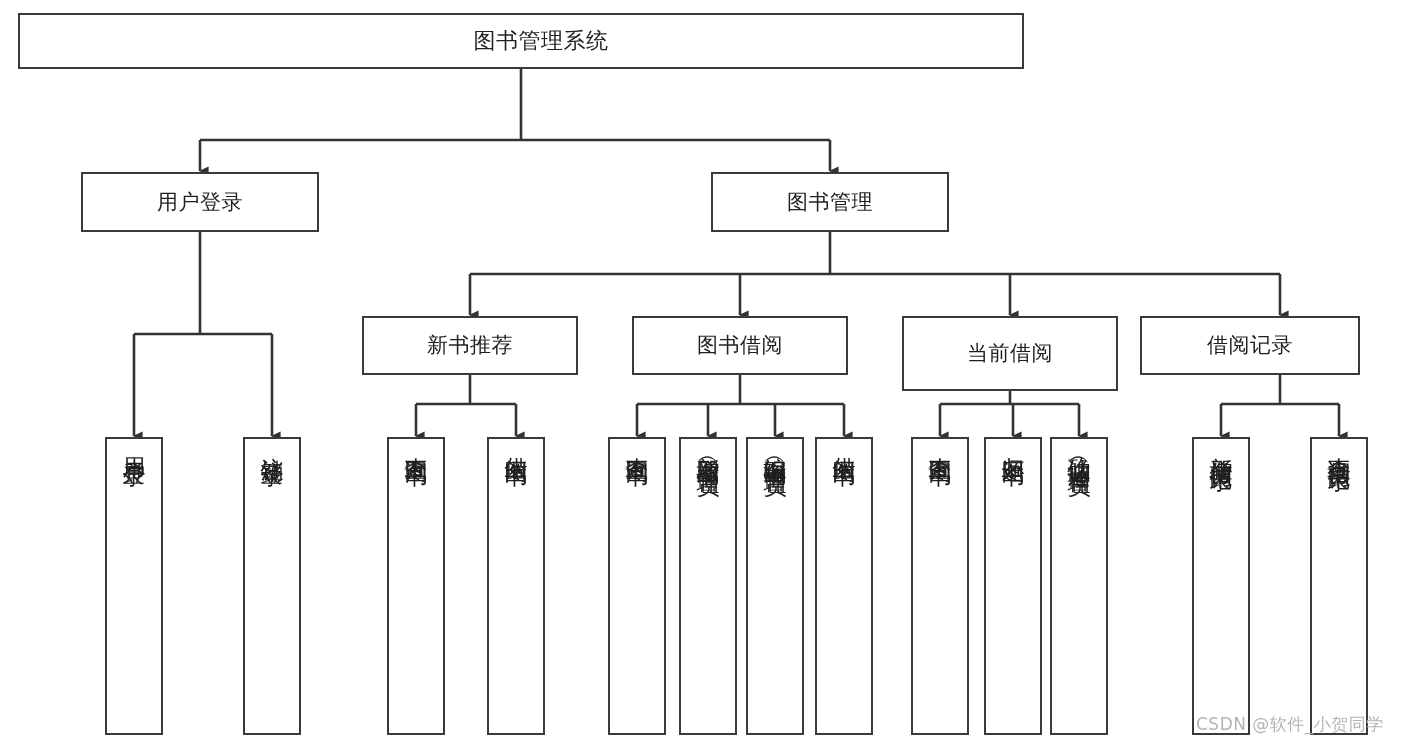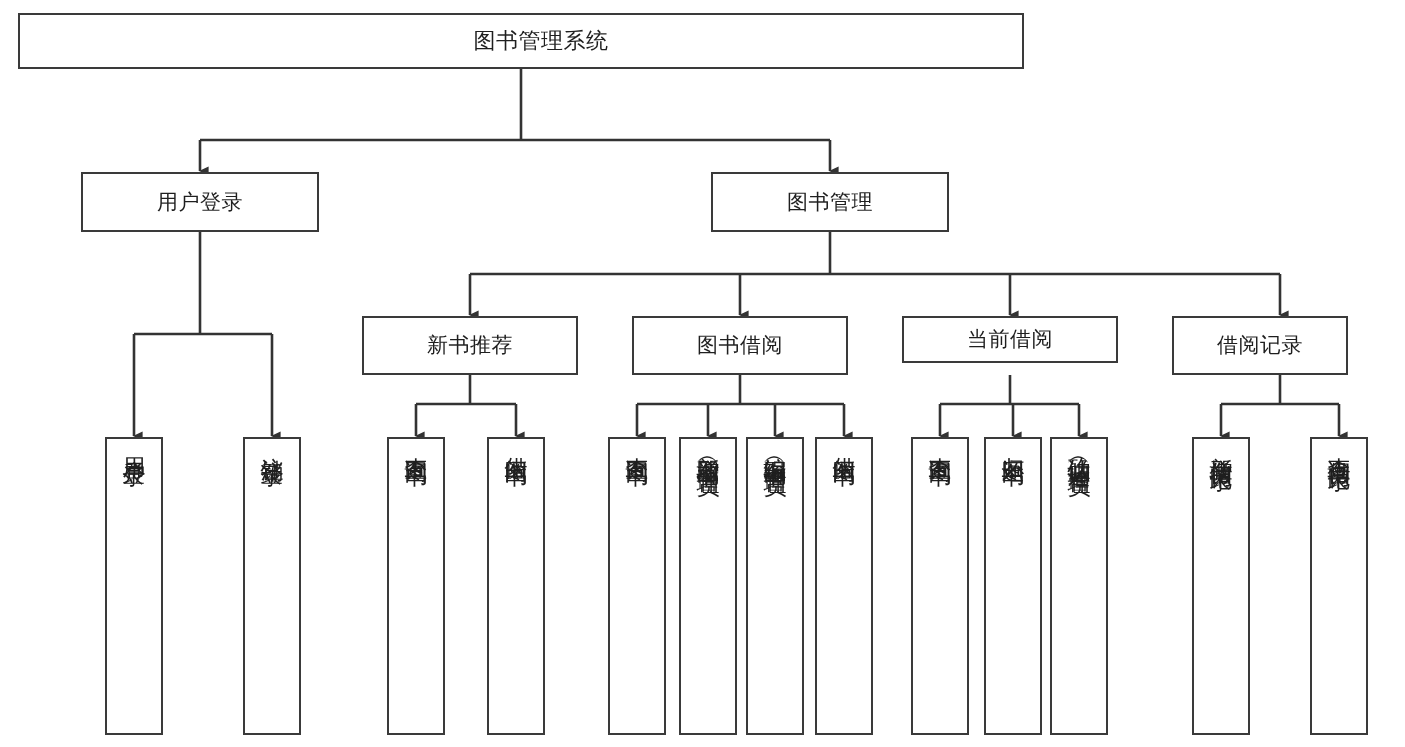--- a/index.html
+++ b/index.html
@@ -125,24 +125,24 @@
   <div class="node horiz" style="left: 362px; top: 316px; width: 216px; height: 59px;">
     <span class="lbl">新书推荐</span>
   </div>
 
   <div class="node horiz" style="left: 711px; top: 172px; width: 238px; height: 60px;">
     <span class="lbl">图书管理</span>
   </div>
   <div class="node horiz" style="left: 632px; top: 316px; width: 216px; height: 59px;">
     <span class="lbl">图书借阅</span>
   </div>
-  <div class="node horiz" style="left: 902px; top: 316px; width: 216px; height: 47px;">
+  <div class="node horiz" style="left: 902px; top: 316px; width: 216px; height: 75px;">
     <span class="lbl">当前借阅</span>
   </div>
-  <div class="node horiz" style="left: 1172px; top: 316px; width: 176px; height: 59px;">
+  <div class="node horiz" style="left: 1140px; top: 316px; width: 220px; height: 59px;">
     <span class="lbl">借阅记录</span>
   </div>
 
   <div class="node vert" style="left: 105px; top: 437px; width: 58px; height: 298px;">
     <span class="lbl">用户登录</span>
   </div>
   <div class="node vert" style="left: 243px; top: 437px; width: 58px; height: 298px;">
     <span class="lbl">注销登录</span>
   </div>
 
@@ -176,14 +176,15 @@
     <span class="lbl">确认归还（管理员）</span>
   </div>
 
   <div class="node vert" style="left: 1192px; top: 437px; width: 58px; height: 298px;">
     <span class="lbl">新增借阅记录</span>
   </div>
   <div class="node vert" style="left: 1310px; top: 437px; width: 58px; height: 298px;">
     <span class="lbl">查询借阅记录</span>
   </div>
 
+  <div class="watermark" style="left:1196px; top:713px;">CSDN @软件_小贺同学</div>
 
 </div>
 
 </body></html>

